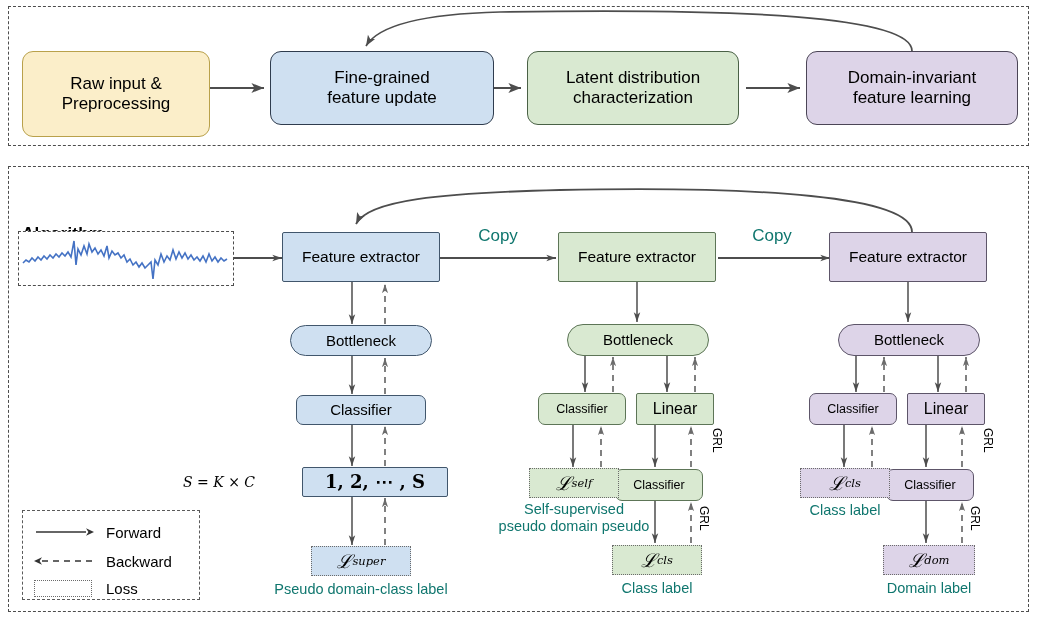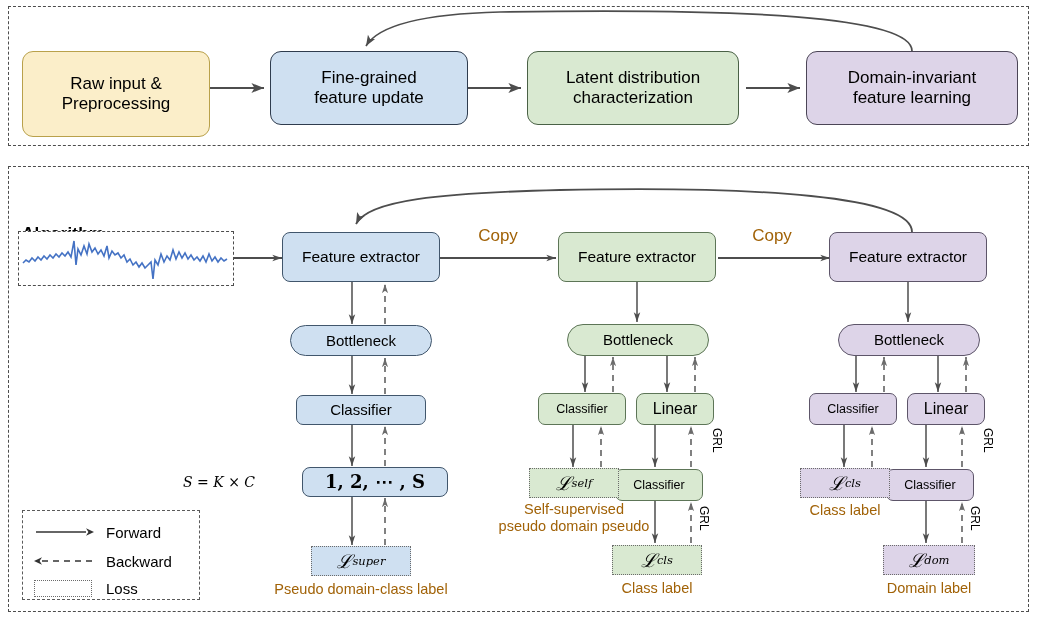--- a/index.html
+++ b/index.html
@@ -41,21 +41,21 @@
     align-items:center;
     justify-content:center;
     text-align:center;
     line-height:1.18;
     color:#000;
     white-space:pre-line;
   }
   .rounded-lg{border-radius:11px;}
   .rounded-sm{border-radius:7px;}
   .pill{border-radius:40px;}
-  .sharp{border-radius:8px;}
+  .sharp{border-radius:2px;}
 
   .fill-yellow{background:#fbeec9;border-color:#b9a14b;}
   .fill-blue  {background:#cfe0f1;border-color:#2f3c4e;}
   .fill-green {background:#d9e9d1;border-color:#4a6146;}
   .fill-purple{background:#ddd4e8;border-color:#4b4556;}
 
   .blue-soft  {background:#cfe0f1;border-color:#41566c;}
   .green-soft {background:#d9e9d1;border-color:#5d7557;}
   .purple-soft{background:#ddd4e8;border-color:#5d5569;}
 
@@ -67,21 +67,21 @@
     display:flex;align-items:center;justify-content:center;
     font-family:"DejaVu Serif", serif;
     font-style:italic;
   }
   .loss .lsym{font-size:19px;font-style:italic;}
   .loss .lsub{font-size:11.5px;font-style:italic;}
 
   
   .txt{
     position:absolute;
-    color:#a16207;
+    color:#0f766e;
     white-space:pre-line;
     text-align:center;
     line-height:1.2;
   }
 
   
   .grl{
     position:absolute;
     font-size:12px;
     transform:rotate(90deg);
@@ -224,21 +224,21 @@
       <line x1="962" y1="543" x2="962" y2="502" marker-end="url(#ahd)"></line>
     </g>
   </svg>
 
   <div class="panel" style="left:8px;top:6px;width:1021px;height:140px;"></div>
   <div class="panel-title" style="left:22px;top:14px;">Concept</div>
 
   <div class="node rounded-lg fill-yellow" style="left:22px;top:51px;width:188px;height:86px;font-size:17px;">Raw input &amp;
 Preprocessing</div>
 
-  <div class="node rounded-lg fill-blue" style="left:270px;top:51px;width:198px;height:74px;font-size:17px;">Fine-grained
+  <div class="node rounded-lg fill-blue" style="left:270px;top:51px;width:224px;height:74px;font-size:17px;">Fine-grained
 feature update</div>
 
   <div class="node rounded-lg fill-green" style="left:527px;top:51px;width:212px;height:74px;font-size:17px;">Latent distribution
 characterization</div>
 
   <div class="node rounded-lg fill-purple" style="left:806px;top:51px;width:212px;height:74px;font-size:17px;">Domain-invariant
 feature learning</div>
 
   <div class="panel" style="left:8px;top:166px;width:1021px;height:446px;"></div>
   <div class="panel-title" style="left:22px;top:176px;">Algorithm</div>

